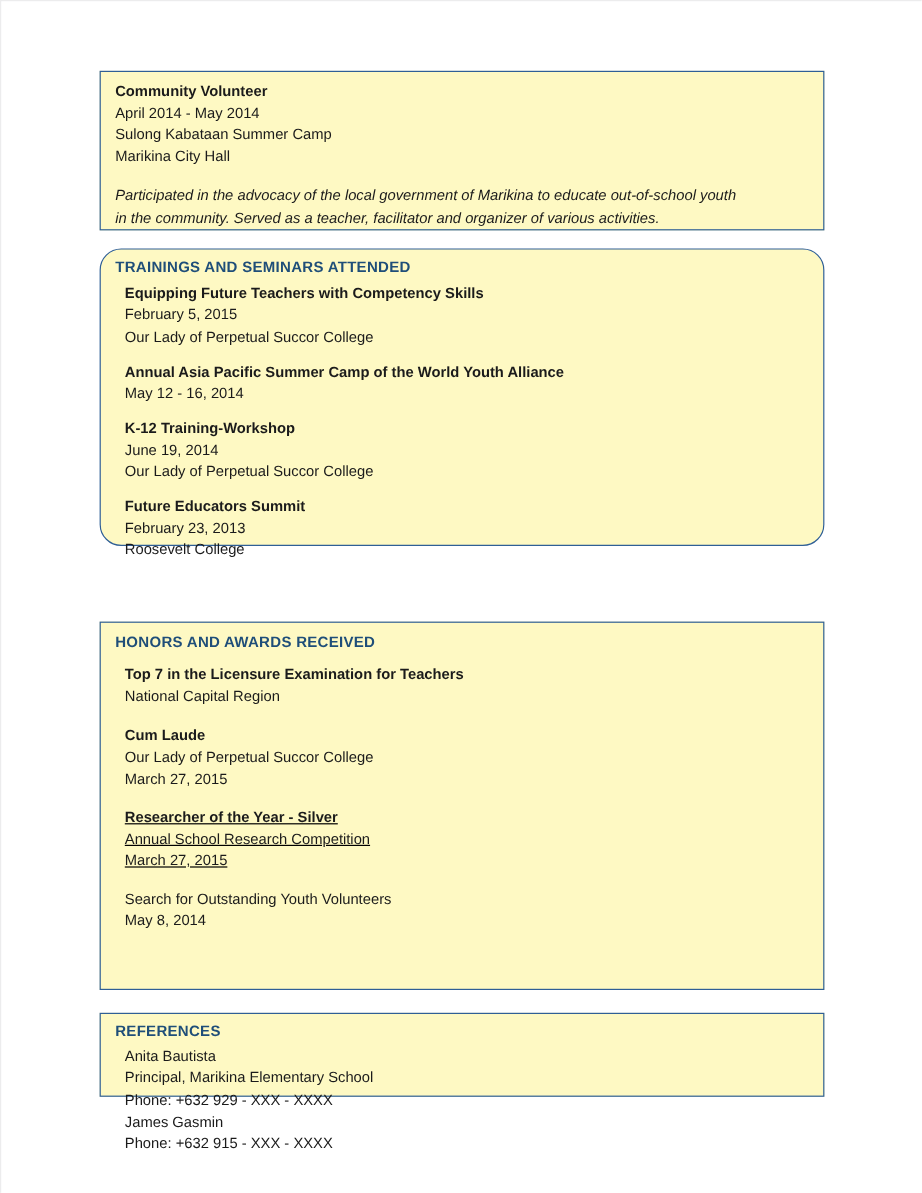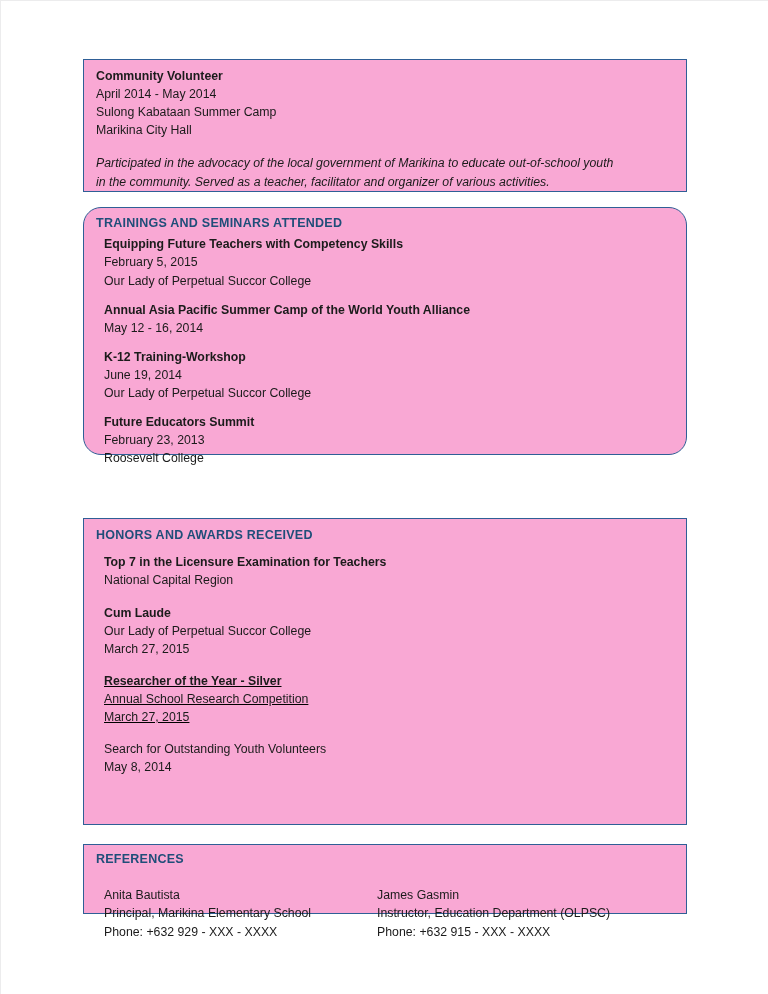--- a/index.html
+++ b/index.html
@@ -25,21 +25,21 @@
     border-top: 1px solid #ececed;
     overflow: hidden;
   }
 
   
   .block {
     position: absolute;
     left: 82px;
     width: 604px;
     box-sizing: border-box;
-    background: #f9a8d4;
+    background: #fef9c3;
     border: 1.4px solid #3a6ea5;
     border-color: #2f5f96;
   }
 
   .block-inner {
     padding: 7px 12px 9px 12px;
   }
 
   
   .section-heading {
@@ -88,21 +88,22 @@
   }
   .desc-line {
     display: block;
     white-space: nowrap;
   }
 
   
   .ref-grid {
     display: flex;
     padding-left: 8px;
-    margin-top: 20px;
+    margin-top: 5px;
+    flex-direction: column;
   }
   .ref-col {
     width: 273px;
     flex: 0 0 auto;
   }
   .ref-col.second {
     width: auto;
   }
   .ref-line {
     font-size: 12.3px;
@@ -193,20 +194,19 @@
       <div class="section-heading" style="margin-bottom:4px;">REFERENCES</div>
 
       <div class="ref-grid">
         <div class="ref-col">
           <div class="ref-line">Anita Bautista</div>
           <div class="ref-line">Principal, Marikina Elementary School</div>
           <div class="ref-line">Phone: +632 929 - XXX - XXXX</div>
         </div>
         <div class="ref-col second">
           <div class="ref-line">James Gasmin</div>
-          <div class="ref-line">Instructor, Education Department (OLPSC)</div>
           <div class="ref-line">Phone: +632 915 - XXX - XXXX</div>
         </div>
       </div>
     </div>
   </div>
 
 </div>
 
 </body></html>

